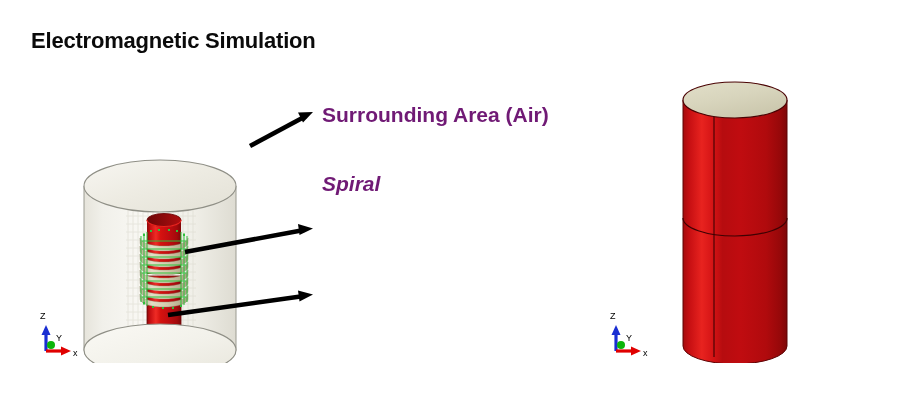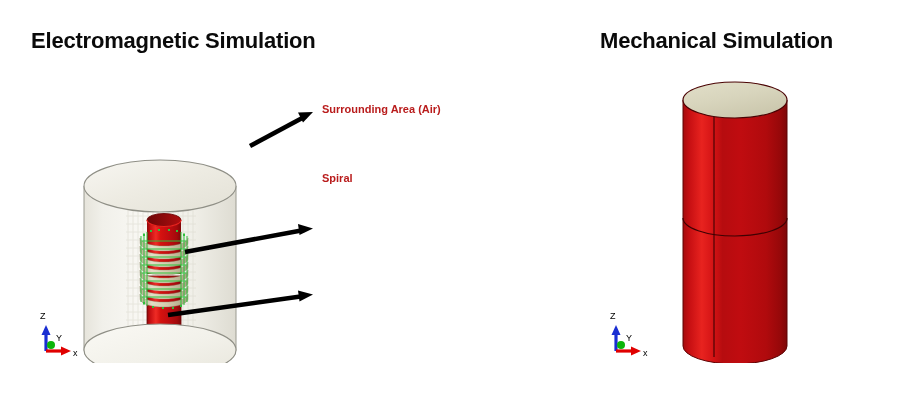--- a/index.html
+++ b/index.html
@@ -24,42 +24,41 @@
     letter-spacing: -0.2px;
     white-space: nowrap;
   }
   #title-em { left: 31px; top: 28px; }
   #title-mech { left: 600px; top: 28px; }
 
   .callout-label {
     position: absolute;
     font-family: "Liberation Sans", sans-serif;
     font-weight: bold;
-    font-size: 11px;
-    color: #b91c1c;
+    font-size: 21px;
+    color: #701a75;
     white-space: nowrap;
   }
   #lbl-air    { left: 322px; top: 103px; }
-  #lbl-spiral { left: 322px; top: 172px; }
+  #lbl-spiral { left: 322px; top: 172px; font-style: italic; }
   #lbl-tube   { left: 322px; top: 238px; }
 
   .scene { position: absolute; }
   #scene-em   { left: 0px;   top: 60px; width: 320px; height: 341px; }
   #scene-mech { left: 590px; top: 60px; width: 320px; height: 341px; }
 
   .scene svg { display: block; }
 </style>
 </head>
 <body>
 
 <div id="page">
 
   <div class="panel-title" id="title-em">Electromagnetic Simulation</div>
 
-  <div class="panel-title" id="title-mech">Mechanical Simulation</div>
 
   <div class="scene" id="scene-em">
     <svg width="320" height="341" viewBox="0 0 320 341" xmlns="http://www.w3.org/2000/svg">
       <defs>
         <linearGradient id="airBodyGrad" x1="0" y1="0" x2="1" y2="0">
           <stop offset="0" stop-color="#e6e4db"></stop>
           <stop offset="0.12" stop-color="#f1f0ea"></stop>
           <stop offset="0.42" stop-color="#faf9f5"></stop>
           <stop offset="0.72" stop-color="#f0efe8"></stop>
           <stop offset="1" stop-color="#dedcd2"></stop>

